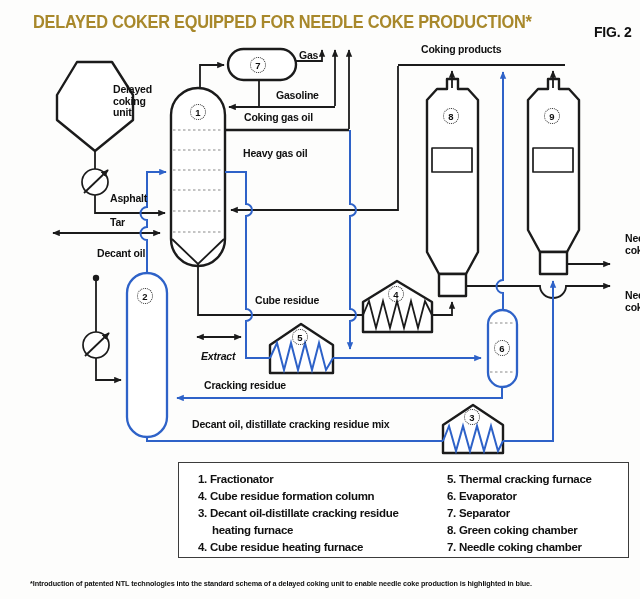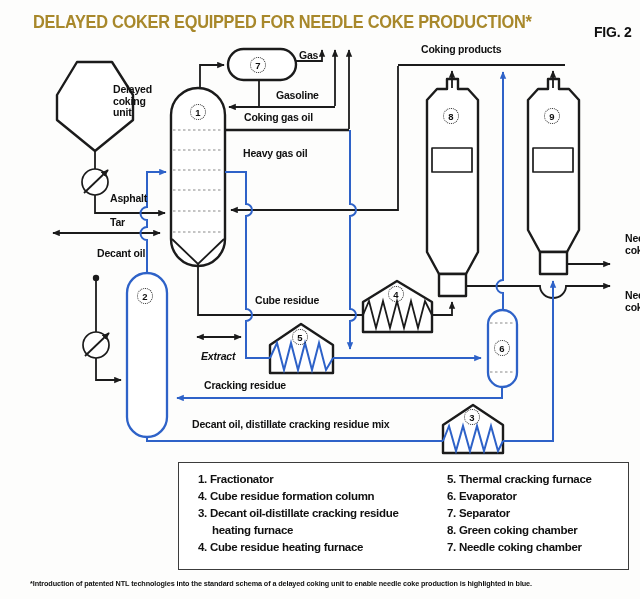--- a/index.html
+++ b/index.html
@@ -24,21 +24,21 @@
        white-space:nowrap;letter-spacing:-0.2px;font-weight:600;}
   .lbl.wrap{white-space:normal;text-align:left;margin-left:44px;}
   .tag{position:absolute;width:16px;height:16px;border:1.4px dotted #1d1d1d;border-radius:50%;
        font-size:9.5px;line-height:15px;font-weight:bold;text-align:center;color:#101010;
        background:transparent;box-sizing:border-box;}
   .title{position:absolute;left:33px;top:11px;font-size:19px;font-weight:bold;
          color:var(--title-gold,#a8882b);transform:scaleX(0.86);transform-origin:0 50%;
          white-space:nowrap;letter-spacing:-0.3px;}
   .fig{position:absolute;left:594px;top:24px;font-size:14px;font-weight:bold;color:#101010;
        letter-spacing:-0.2px;}
-  .legend{position:absolute;left:178px;top:462px;width:451px;height:108px;
+  .legend{position:absolute;left:178px;top:462px;width:451px;height:96px;
           border:1.6px solid #3c3c3c;background:#fff;box-sizing:border-box;}
   .leg-col{position:absolute;top:8px;font-size:11.5px;line-height:17px;color:#101010;
            letter-spacing:-0.3px;font-weight:600;}
   .leg-col.l{left:19px;width:222px;}
   .leg-col.r{left:268px;width:178px;}
   .leg-item{padding-left:14px;text-indent:-14px;}
   .footnote{position:absolute;left:30px;top:579px;font-size:7.4px;font-weight:bold;color:#101010;
             white-space:nowrap;transform:scaleX(0.98);transform-origin:0 0;letter-spacing:-0.1px;}
 </style>
 </head>

